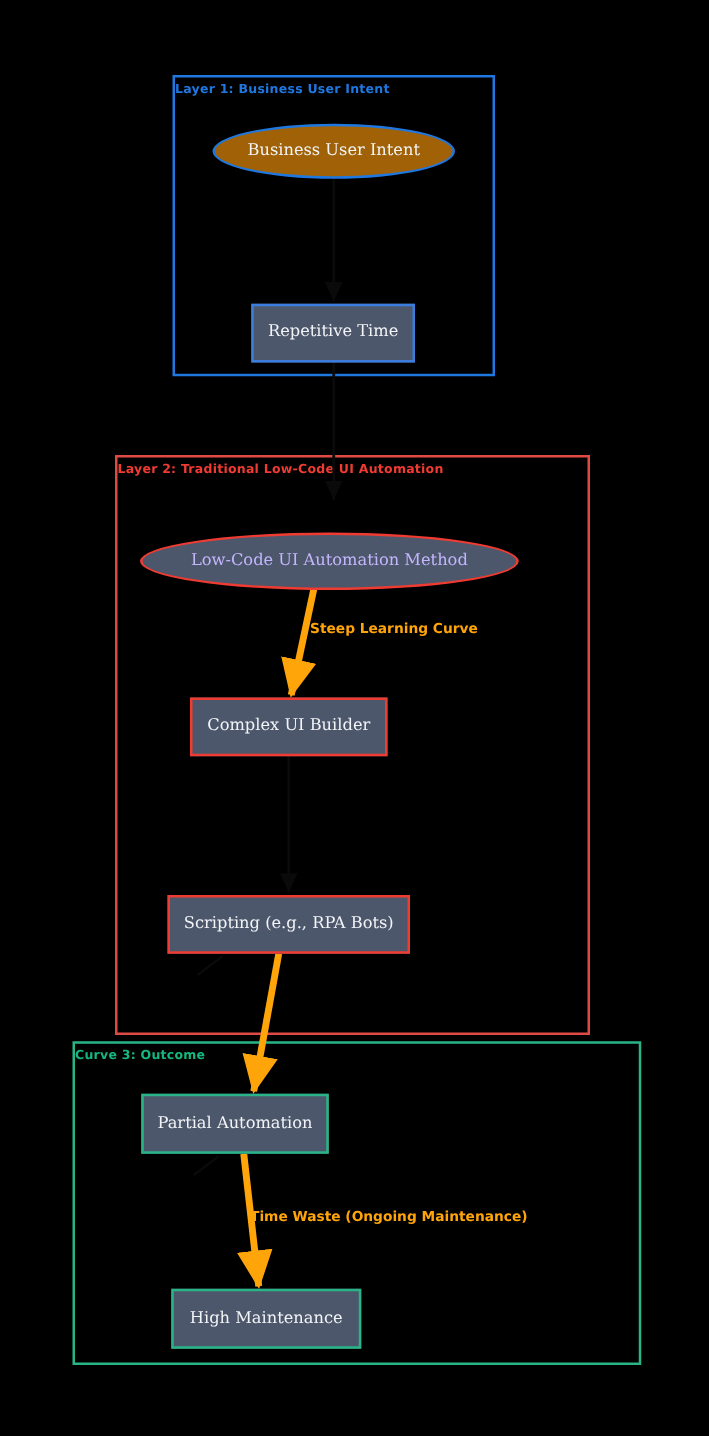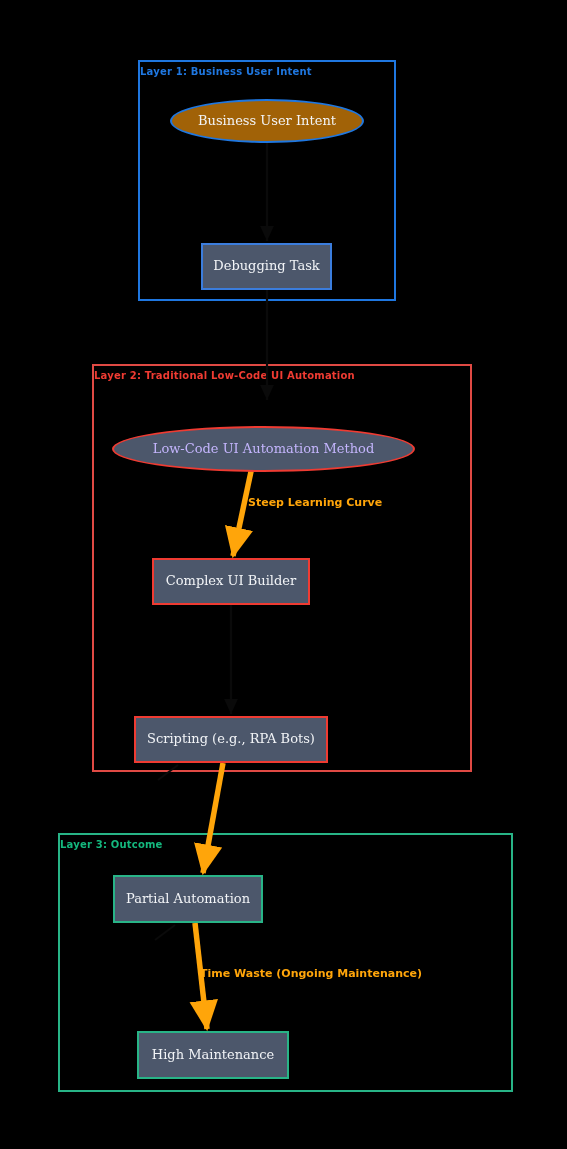--- a/index.html
+++ b/index.html
@@ -98,26 +98,26 @@
 </style>
 </head>
 <body style="background: rgb(0, 0, 0);">
 
 <div id="diagram-root">
 
   <div class="cluster" id="cluster-layer1" style="left: 138px; top: 60px; width: 258px; height: 241px; border-color: rgb(31, 119, 224);">
     <div class="cluster-title" style="top: 4px; color: rgb(31, 119, 224);">Layer 1: Business User Intent</div>
   </div>
 
-  <div class="cluster" id="cluster-layer2" style="left: 92px; top: 364px; width: 380px; height: 408px; border-color: rgb(224, 74, 68);">
+  <div class="cluster" id="cluster-layer2" style="left: 92px; top: 364px; width: 380px; height: 464px; border-color: rgb(224, 74, 68);">
     <div class="cluster-title" style="top: 4px; color: rgb(239, 59, 50);">Layer 2: Traditional Low-Code UI Automation</div>
   </div>
 
   <div class="cluster" id="cluster-layer3" style="left: 58px; top: 833px; width: 455px; height: 259px; border-color: rgb(40, 180, 135);">
-    <div class="cluster-title" style="top: 4px; color: rgb(20, 184, 126);">Layer 3: Outcome</div>
+    <div class="cluster-title" style="top: 4px; color: rgb(20, 184, 126);">Curve 3: Outcome</div>
   </div>
 
   <svg class="flow-svg" id="edges-svg" viewBox="0 0 567 1149" xmlns="http://www.w3.org/2000/svg">
     <defs>
       <marker id="arrow-black" markerWidth="9" markerHeight="9" refX="7" refY="3.2" orient="auto" markerUnits="strokeWidth">
         <path d="M0,0 L7,3.2 L0,6.4 z" fill="#0a0a0a"></path>
       </marker>
       <marker id="arrow-orange" markerWidth="7" markerHeight="7" refX="5.2" refY="2.6" orient="auto" markerUnits="strokeWidth">
         <path d="M0,0 L5.6,2.6 L0,5.2 z" fill="#ffa50a"></path>
       </marker>
@@ -138,21 +138,21 @@
 
     <path d="M195,923 L207,1029" fill="none" stroke="#ffa50a" stroke-width="5.5" marker-end="url(#arrow-orange)"></path>
     <path d="M175,925 L155,940" fill="none" stroke="#0a0a0a" stroke-width="2"></path>
   </svg>
 
   <div class="node-ellipse" id="node-business-user-intent" style="left: 170px; top: 99px; width: 194px; height: 44px; background: #a16207; border-color: rgb(31, 119, 224); color: rgb(242, 244, 247);">
     <span>Business User Intent</span>
   </div>
 
   <div class="node-rect" id="node-repetitive-task" style="left: 201px; top: 243px; width: 131px; height: 47px; background: rgb(76, 87, 107); border-color: rgb(59, 125, 221); color: rgb(242, 244, 247);">
-    <span>Debugging Task</span>
+    <span>Repetitive Time</span>
   </div>
 
   <div class="node-ellipse" id="node-low-code-ui-automation-method" style="left: 112px; top: 426px; width: 303px; height: 46px; background: rgb(76, 87, 107); border-color: rgb(239, 59, 50); color: #c4b5fd;">
     <span>Low-Code UI Automation Method</span>
   </div>
 
   <div class="node-rect" id="node-complex-ui-builder" style="left: 152px; top: 558px; width: 158px; height: 47px; background: rgb(76, 87, 107); border-color: rgb(239, 59, 50); color: rgb(242, 244, 247);">
     <span>Complex UI Builder</span>
   </div>
 

